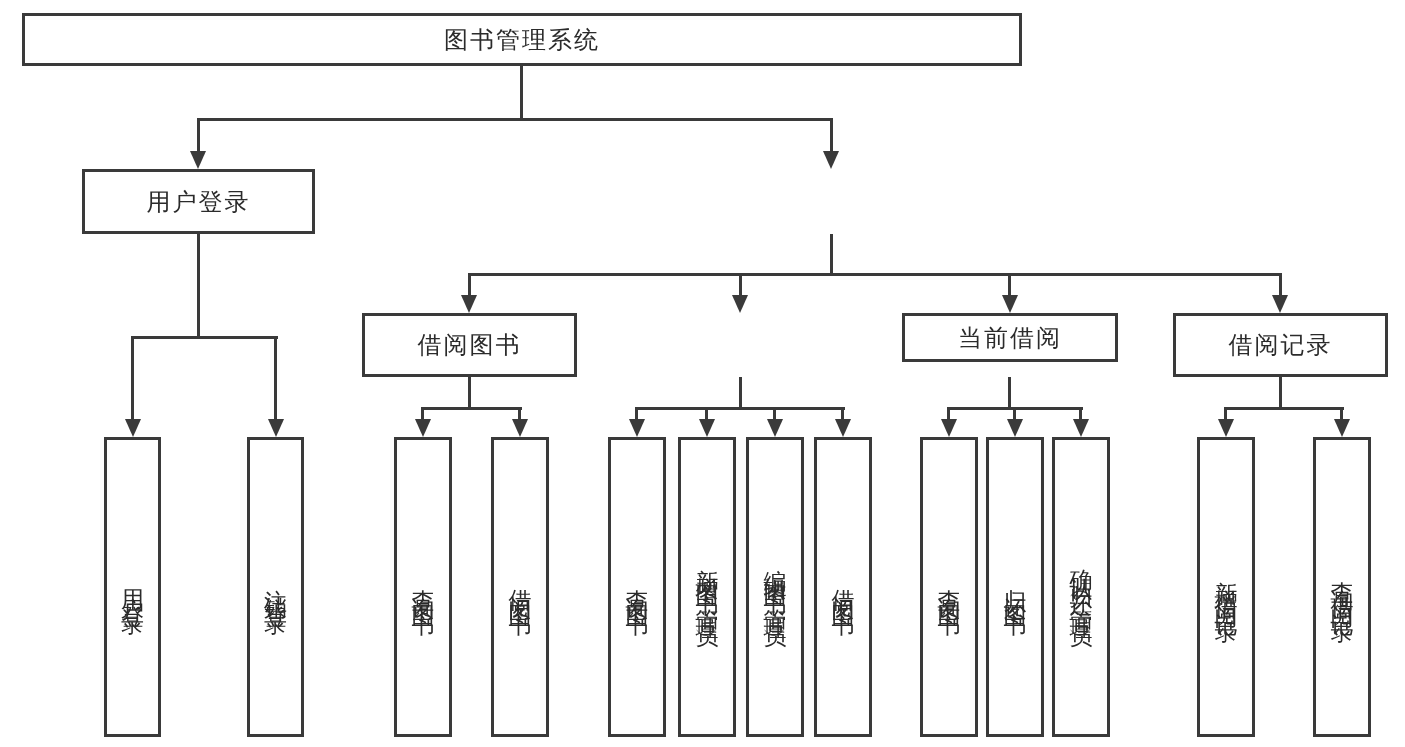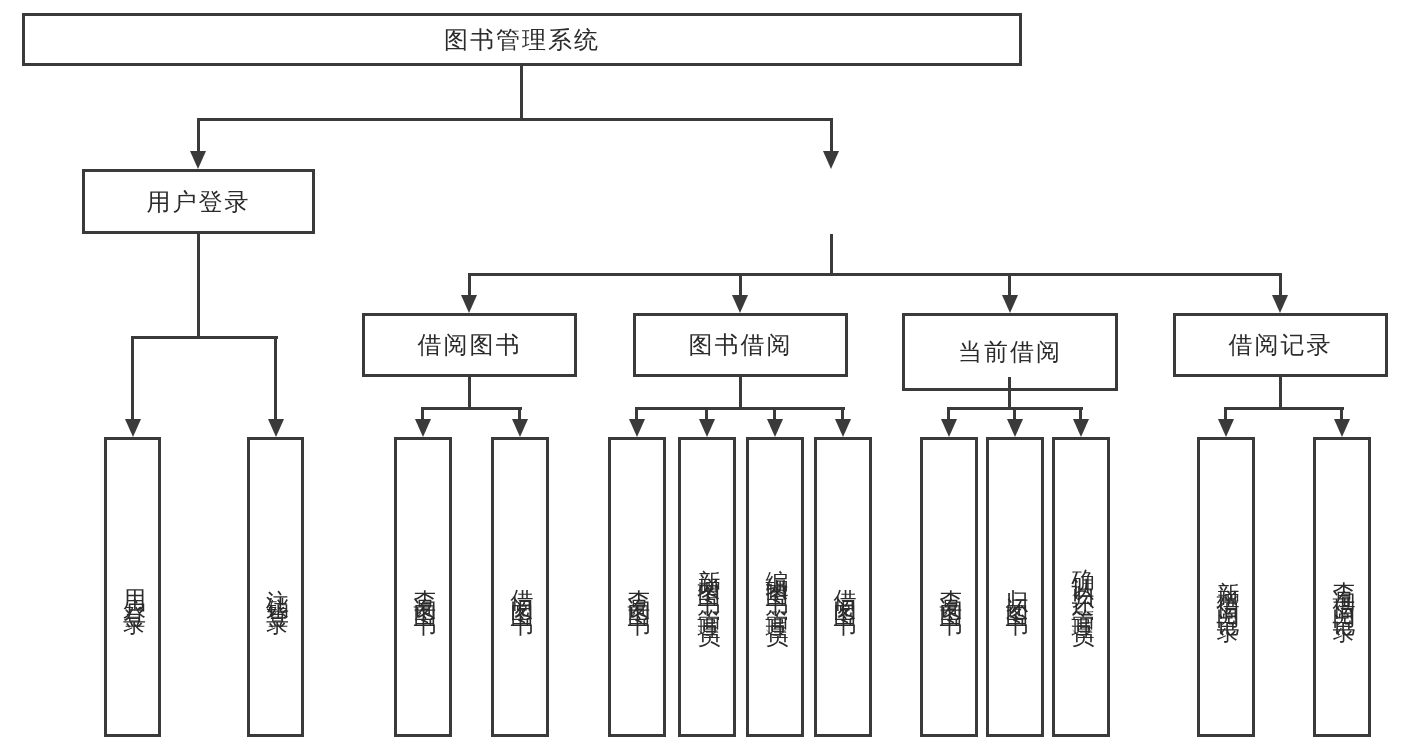--- a/index.html
+++ b/index.html
@@ -1,20 +1,20 @@
 <!DOCTYPE html>
 <html><head>
 <meta charset="utf-8">
 <style>
   html,body{margin:0;padding:0;background:#fff;}
   #canvas{
     position:relative;
     width:1405px;height:747px;
     background:#fff;
-    font-family:Liberation Mono, monospace;
+    font-family:Liberation Sans, sans-serif;
     overflow:hidden;
   }
   .box{
     position:absolute;
     box-sizing:border-box;
     background:#fff;
     border:3px solid #3a3a3a;
     display:flex;align-items:center;justify-content:center;
     font-size:24px;letter-spacing:2px;color:#2b2b2b;
     white-space:nowrap;
@@ -84,24 +84,21 @@
   <div class="vline" style="left:739px;top:273px;height:24px;"></div>
   <div class="arrow" style="left:732px;top:295px;"></div>
   <div class="vline" style="left:1008px;top:273px;height:24px;"></div>
   <div class="arrow" style="left:1002px;top:295px;"></div>
   <div class="vline" style="left:1279px;top:273px;height:24px;"></div>
   <div class="arrow" style="left:1272px;top:295px;"></div>
 
   <div class="box" style="left:362px;top:313px;width:215px;height:64px;">
     <span>借阅图书</span>
   </div>
-  <div class="box" style="left:633px;top:313px;width:215px;height:64px;">
-    <span>图书借阅</span>
-  </div>
-  <div class="box" style="left:902px;top:313px;width:216px;height:78px;">
+  <div class="box" style="left:902px;top:313px;width:216px;height:49px;">
     <span>当前借阅</span>
   </div>
   <div class="box" style="left:1173px;top:313px;width:215px;height:64px;">
     <span>借阅记录</span>
   </div>
 
   <div class="vline" style="left:468px;top:377px;height:30px;"></div>
   <div class="hline" style="left:421px;top:407px;width:101px;"></div>
   <div class="vline" style="left:421px;top:407px;height:14px;"></div>
   <div class="arrow" style="left:415px;top:419px;"></div>

